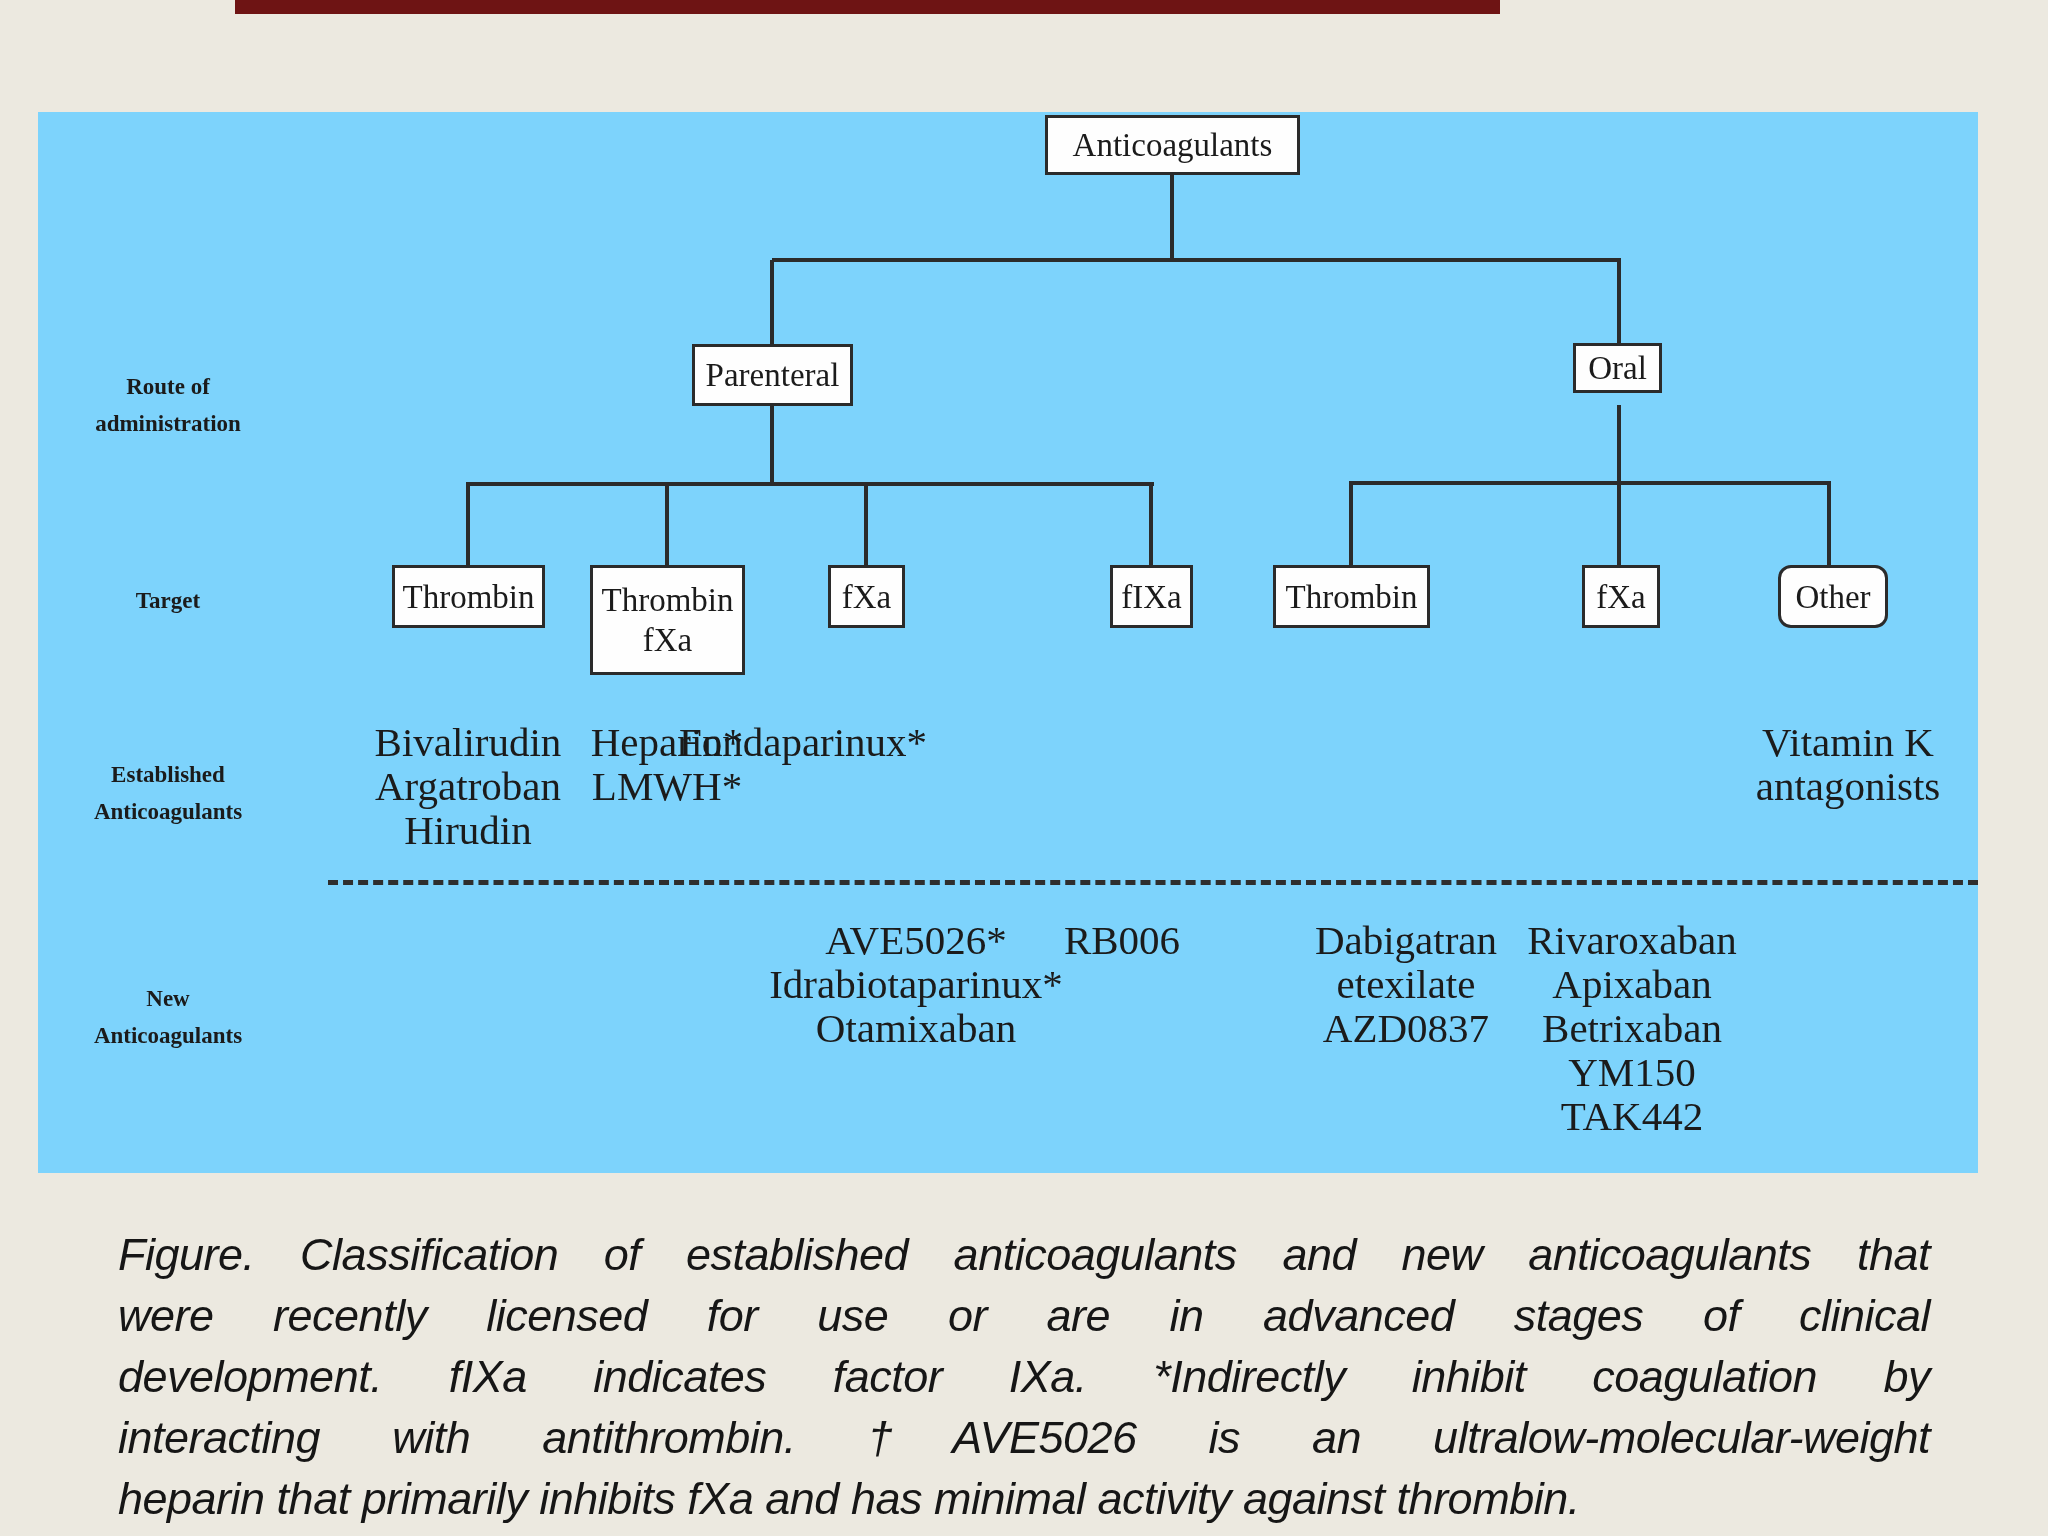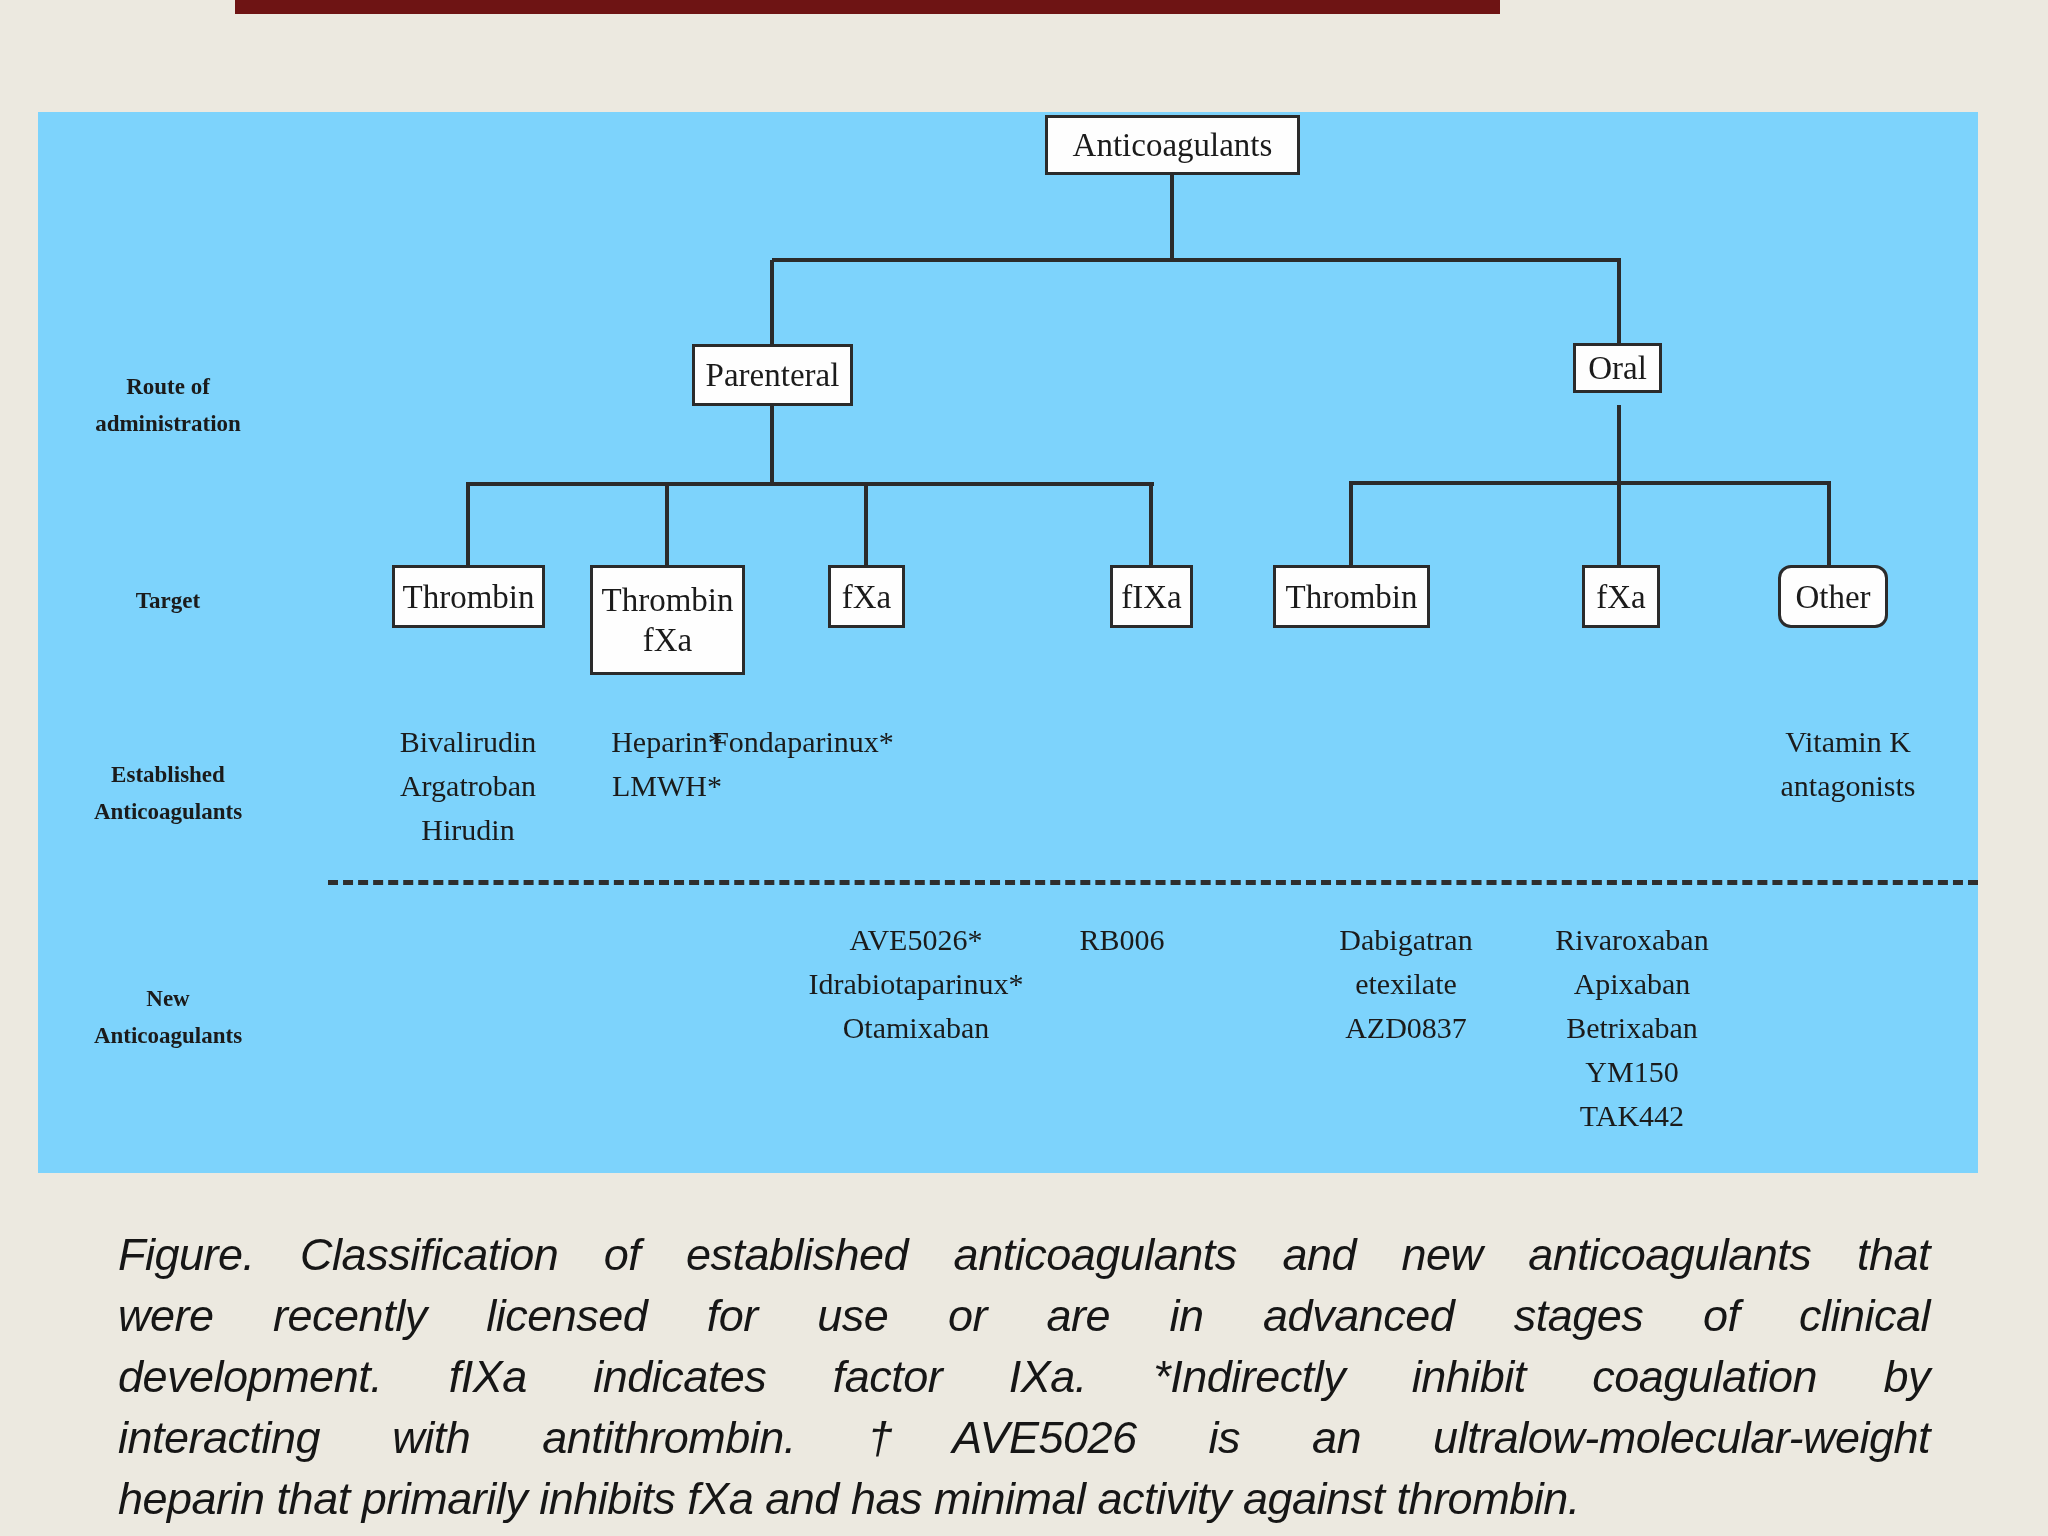--- a/index.html
+++ b/index.html
@@ -30,21 +30,21 @@
   .hline{position:absolute;height:4px;background:#2b2b2b;}
   .dashline{position:absolute;height:0;border-top:5px dashed #2e2e2e;}
   .rowlabel{
     position:absolute;left:0;width:260px;
     text-align:center;font-weight:bold;
     font-size:23px;line-height:37px;
   }
   .col{
     position:absolute;width:320px;
     text-align:center;
-    font-size:30px;line-height:44px;
+    font-size:41px;line-height:44px;
   }
   .caption{
     position:absolute;left:118px;top:1224px;width:1812px;
     font-family:"Liberation Sans", sans-serif;
     font-size:45px;line-height:61px;
     letter-spacing:-0.5px;
     color:#161616;
   }
   .caption .cline{text-align:justify;text-align-last:justify;font-style:italic;}
   .caption .cline.last{text-align-last:left;}

